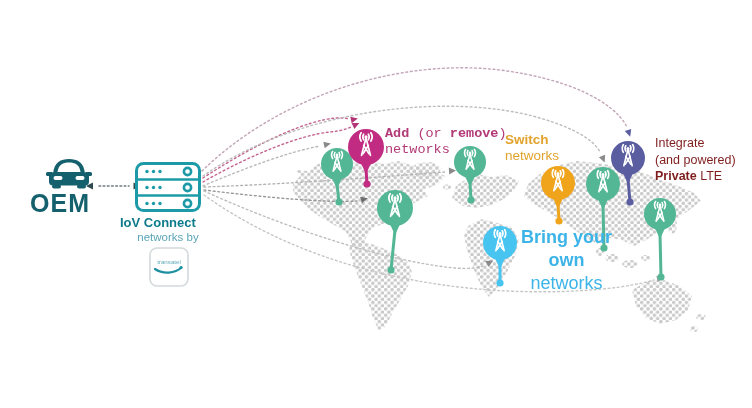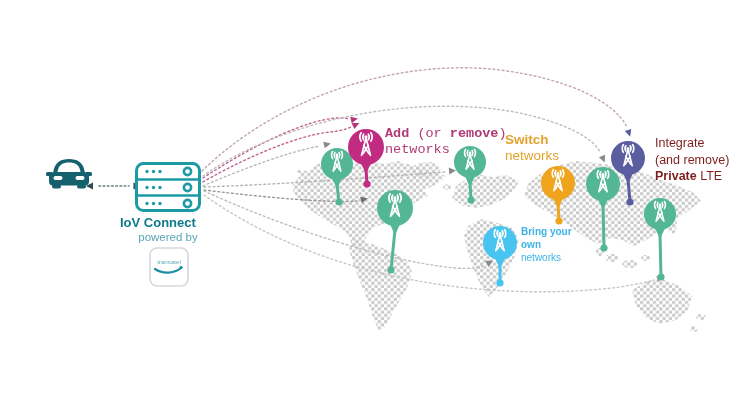--- a/index.html
+++ b/index.html
@@ -7,21 +7,21 @@
     position:relative;width:752px;height:408px;background:#ffffff;overflow:hidden;
     font-family:"Liberation Sans",sans-serif;
   }
   svg.layer{position:absolute;left:0;top:0;}
   .lbl{position:absolute;line-height:1.2;z-index:5;}
   .lbl .ln{white-space:nowrap;}
   .b{font-weight:bold;}
   .lbl-add{left:385px;top:126px;font-size:13.5px;color:#b23a77;font-family:Liberation Mono, monospace;}
   .lbl-switch{left:505px;top:132px;width:70px;text-align:left;font-size:13.5px;color:#e2a32c;}
   .lbl-integrate{left:655px;top:135px;font-size:12.5px;color:#7f1d1d;line-height:1.32;}
-  .lbl-byo{left:521px;top:226px;font-size:10px;color:#3cb4e8;line-height:1.28;}
+  .lbl-byo{left:521px;top:226px;font-size:18px;color:#3cb4e8;line-height:1.28;text-align:center;}
   .lbl-oem{left:14px;top:188px;width:92px;text-align:center;font-size:25px;font-weight:bold;
            color:#14606d;letter-spacing:1px;}
   .lbl-iov{left:120px;top:215px;width:96px;text-align:left;font-size:13px;font-weight:bold;color:#0d7b8b;}
   .lbl-powered{left:120px;top:231px;width:96px;text-align:center;font-size:11.5px;color:#5aa5b5;}
 </style>
 </head>
 <body>
 
 <div class="stage">
 
@@ -215,37 +215,38 @@
     </g>
 
     <g transform="translate(149,247)">
       <rect x="1" y="1" width="38" height="38" rx="7" fill="#ffffff" stroke="#d4d9db" stroke-width="1.6"></rect>
       <text x="20" y="17" text-anchor="middle" font-size="6.2" fill="#63acb9" font-family="Liberation Sans, sans-serif">transatel</text>
       <path d="M6,22 C14,27.5 26,26.5 32.5,20.5" stroke="#1d8fa0" stroke-width="2.2" fill="none" stroke-linecap="round"></path>
       <circle cx="32" cy="20.5" r="1.5" fill="#1d8fa0"></circle>
     </g>
   </svg>
 
+  <div class="lbl lbl-oem">OEM</div>
 
   <div class="lbl lbl-iov">IoV Connect</div>
-  <div class="lbl lbl-powered">powered by</div>
+  <div class="lbl lbl-powered">networks by</div>
 
   <div class="lbl lbl-add">
     <div class="ln"><span class="b">Add</span><span> (or </span><span class="b">remove</span><span>)</span></div>
     <div class="ln">networks</div>
   </div>
 
   <div class="lbl lbl-switch">
     <div class="ln b">Switch</div>
     <div class="ln">networks</div>
   </div>
 
   <div class="lbl lbl-integrate">
     <div class="ln">Integrate</div>
-    <div class="ln">(and remove)</div>
+    <div class="ln">(and powered)</div>
     <div class="ln"><span class="b">Private</span><span> LTE</span></div>
   </div>
 
   <div class="lbl lbl-byo">
     <div class="ln b">Bring your</div>
     <div class="ln b">own</div>
     <div class="ln">networks</div>
   </div>
 
 </div>

